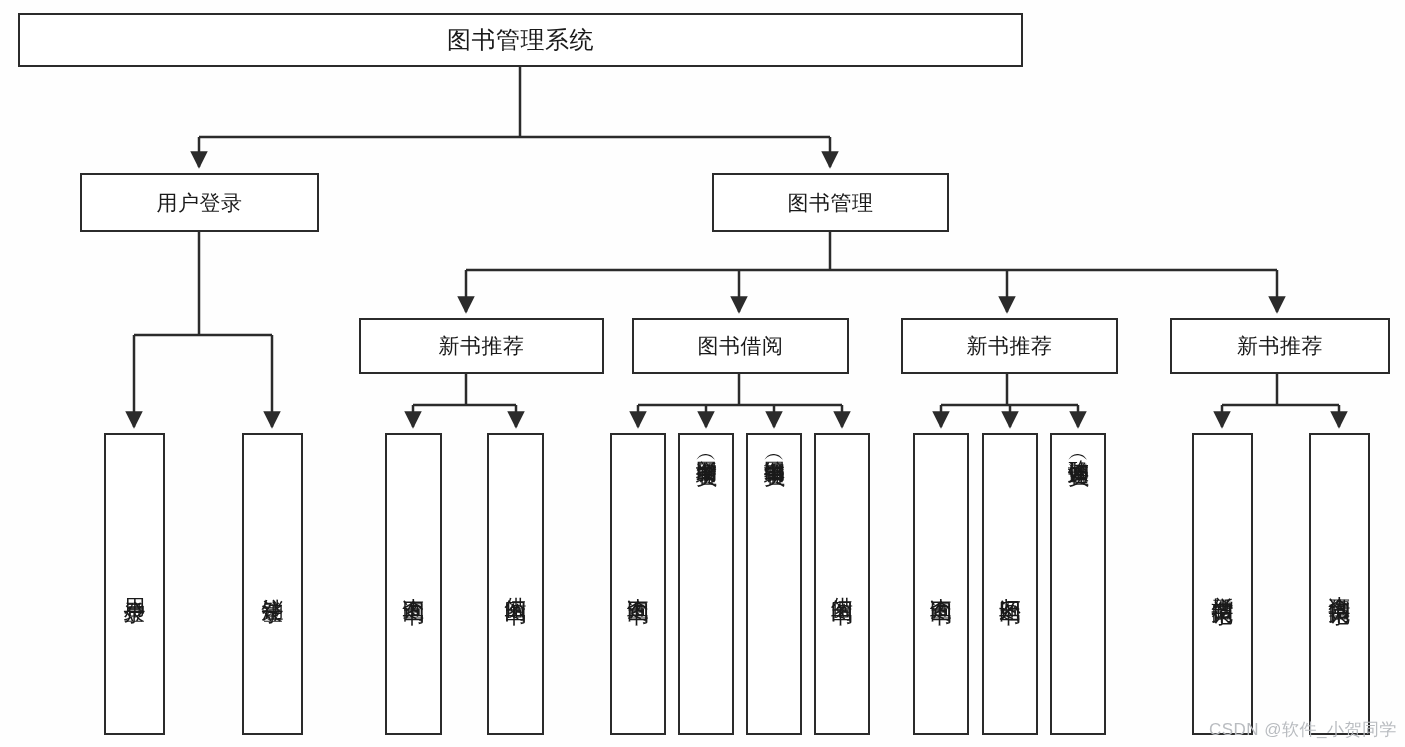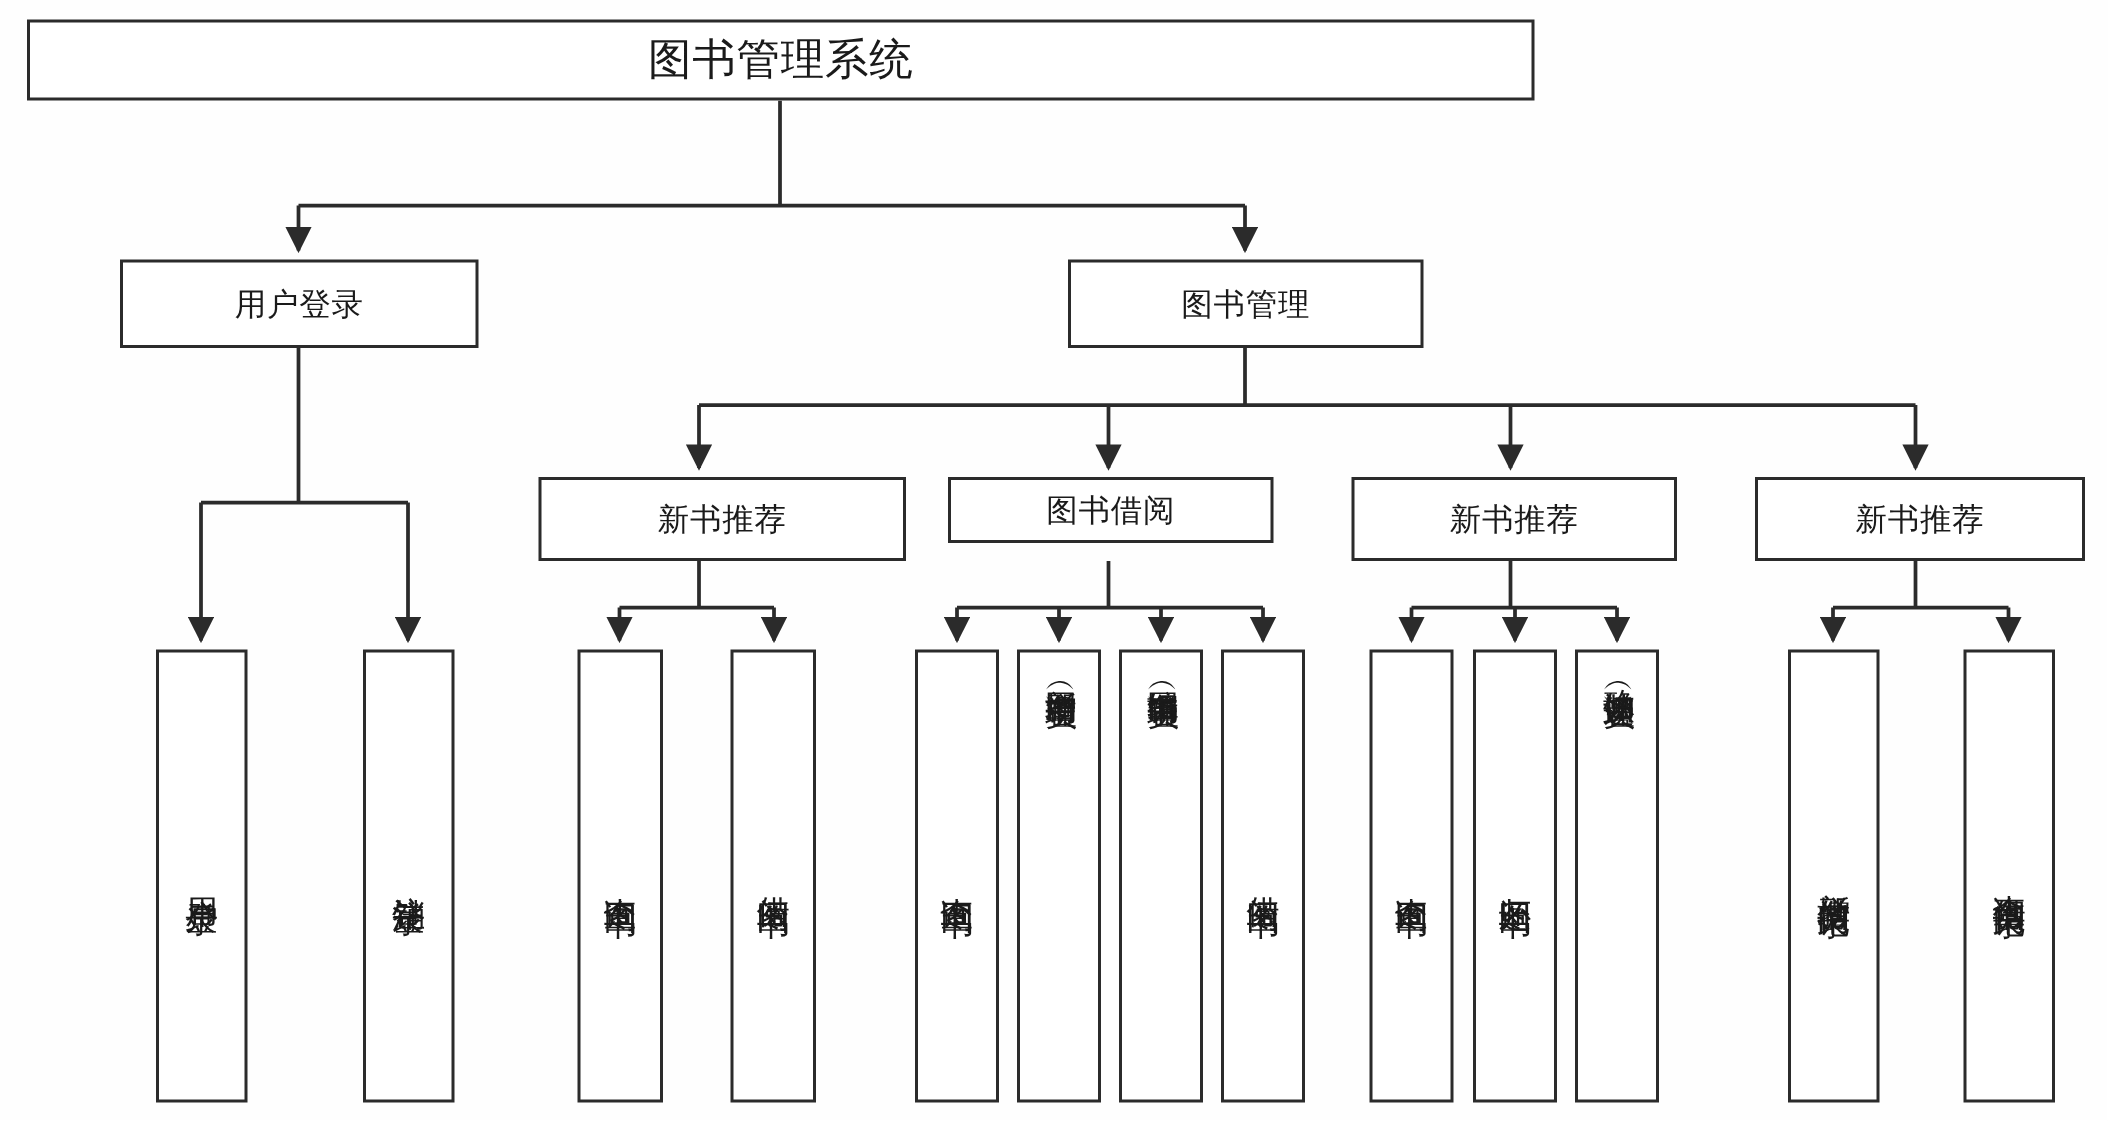--- a/index.html
+++ b/index.html
@@ -35,21 +35,21 @@
     align-items: center;
     justify-content: center;
     color: #1a1a1a;
   }
   .node-h {
     font-size: 21px;
     letter-spacing: 0.5px;
     white-space: nowrap;
   }
   .node.root {
-    font-size: 29px;
+    font-size: 24px;
   }
   .node-v {
     
     writing-mode: vertical-rl;
     text-orientation: upright;
     font-size: 22px;
     line-height: 1.18;
     letter-spacing: 2px;
     padding: 4px 0;
     align-items: center;
@@ -129,34 +129,35 @@
 
   <div class="node node-h root" style="left: 18px; top: 13px; width: 1005px; height: 54px;">图书管理系统</div>
 
   <div id="level1-nodes">
       <div class="node node-h" style="left: 80px; top: 173px; width: 239px; height: 59px;">用户登录</div>
       <div class="node node-h" style="left: 712px; top: 173px; width: 237px; height: 59px;">图书管理</div>
     </div>
 
   <div id="level2-nodes">
       <div class="node node-h" style="left: 359px; top: 318px; width: 245px; height: 56px;">新书推荐</div>
-      <div class="node node-h" style="left: 632px; top: 318px; width: 217px; height: 44px;">图书借阅</div>
+      <div class="node node-h" style="left: 632px; top: 318px; width: 217px; height: 56px;">图书借阅</div>
       <div class="node node-h" style="left: 901px; top: 318px; width: 217px; height: 56px;">新书推荐</div>
       <div class="node node-h" style="left: 1170px; top: 318px; width: 220px; height: 56px;">新书推荐</div>
     </div>
 
   <div id="leaf-nodes">
       <div class="node node-v" style="left: 104px; top: 433px; width: 61px; height: 302px;">用户登录</div>
       <div class="node node-v" style="left: 242px; top: 433px; width: 61px; height: 302px;">注销登录</div>
       <div class="node node-v" style="left: 385px; top: 433px; width: 57px; height: 302px;">查询图书</div>
       <div class="node node-v" style="left: 487px; top: 433px; width: 57px; height: 302px;">借阅图书</div>
       <div class="node node-v" style="left: 610px; top: 433px; width: 56px; height: 302px;">查询图书</div>
       <div class="node node-v tall" style="left: 678px; top: 433px; width: 56px; height: 302px;">新增图书（管理员）</div>
       <div class="node node-v tall" style="left: 746px; top: 433px; width: 56px; height: 302px;">编辑图书（管理员）</div>
       <div class="node node-v" style="left: 814px; top: 433px; width: 56px; height: 302px;">借阅图书</div>
       <div class="node node-v" style="left: 913px; top: 433px; width: 56px; height: 302px;">查询图书</div>
       <div class="node node-v" style="left: 982px; top: 433px; width: 56px; height: 302px;">归还图书</div>
       <div class="node node-v tall" style="left: 1050px; top: 433px; width: 56px; height: 302px;">确认归还（管理员）</div>
       <div class="node node-v" style="left: 1192px; top: 433px; width: 61px; height: 302px;">新增借阅记录</div>
       <div class="node node-v" style="left: 1309px; top: 433px; width: 61px; height: 302px;">查询借阅记录</div>
     </div>
 
+  <div class="watermark">CSDN @软件_小贺同学</div>
 </div>
 
 </body></html>

